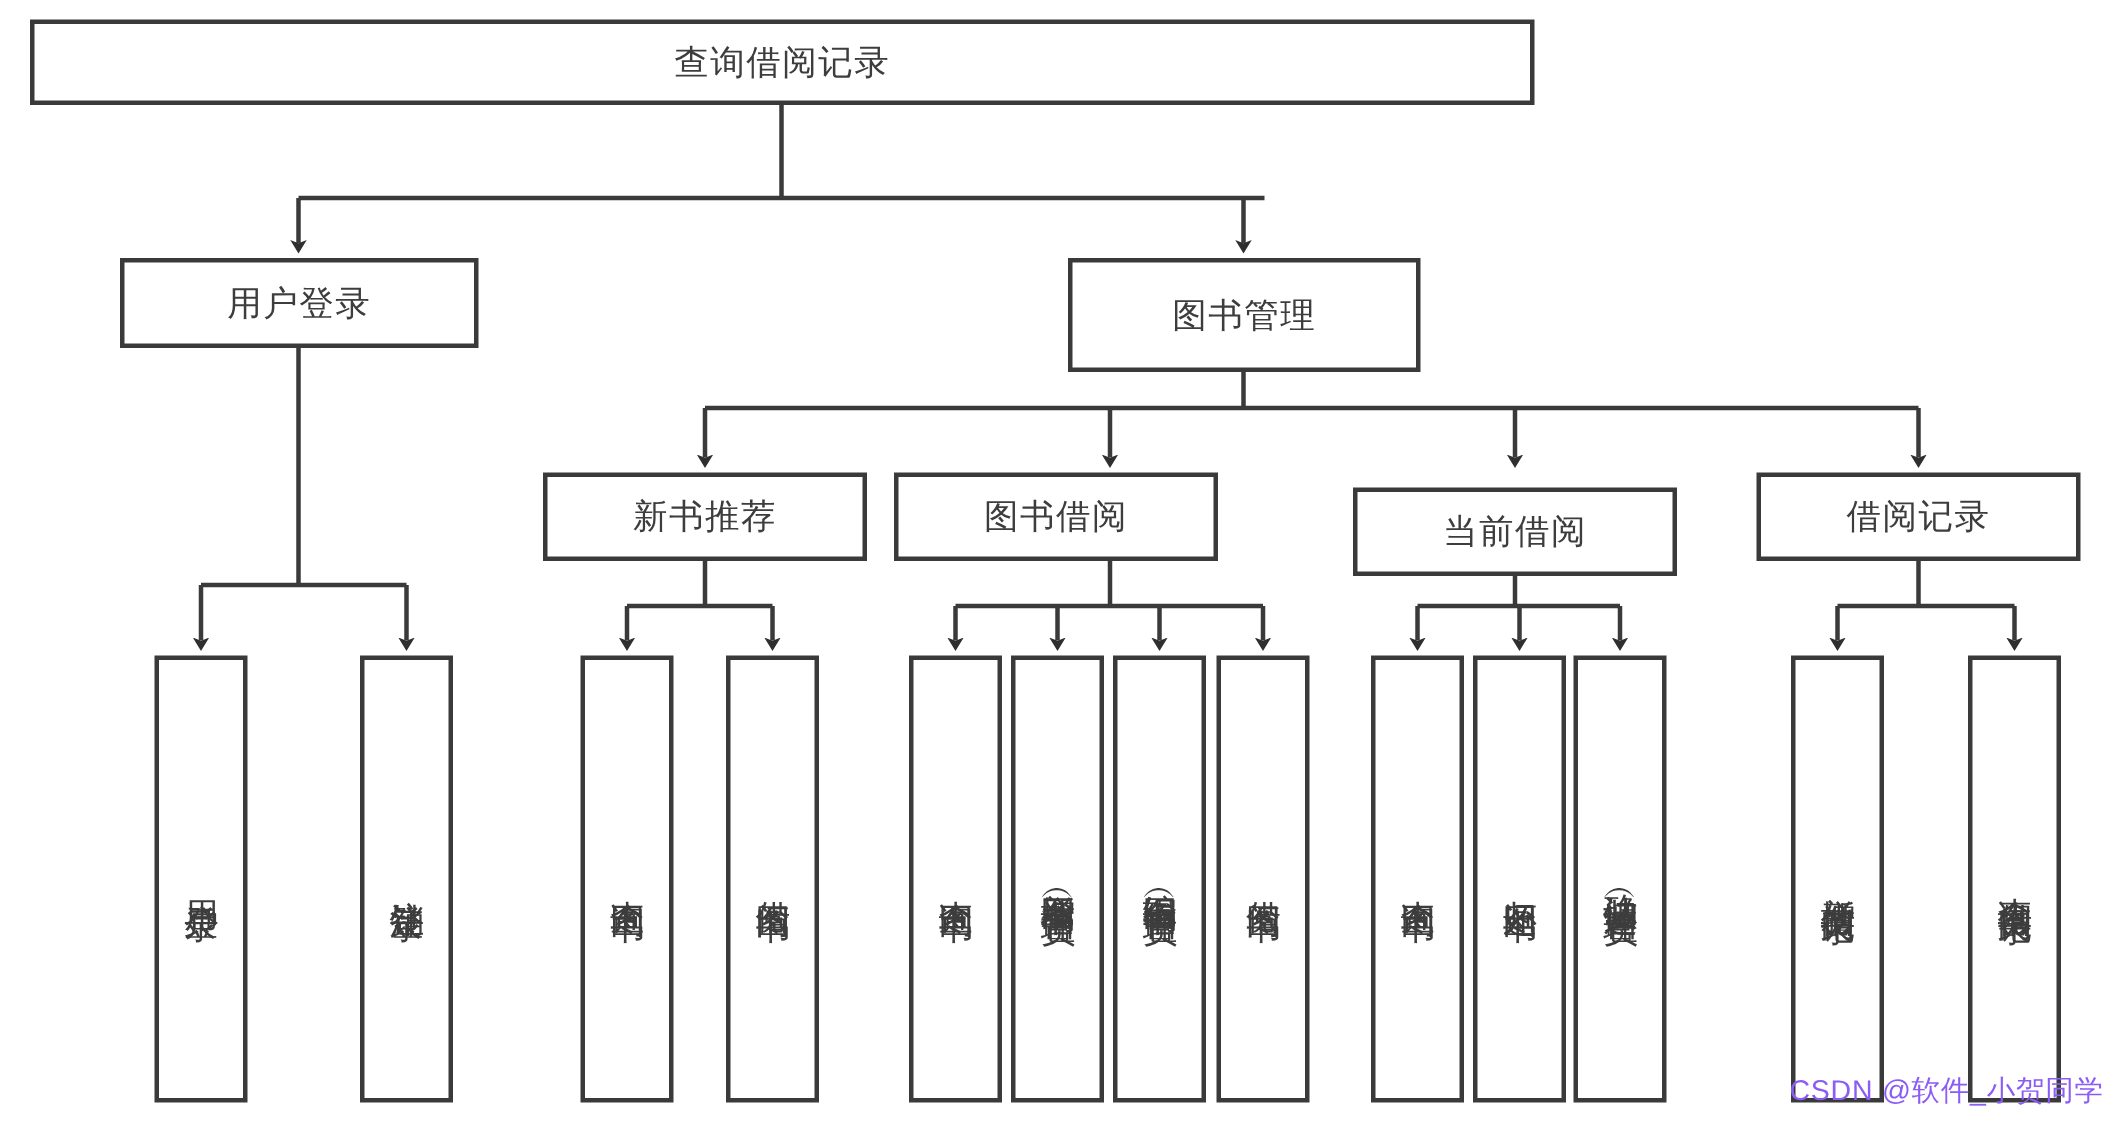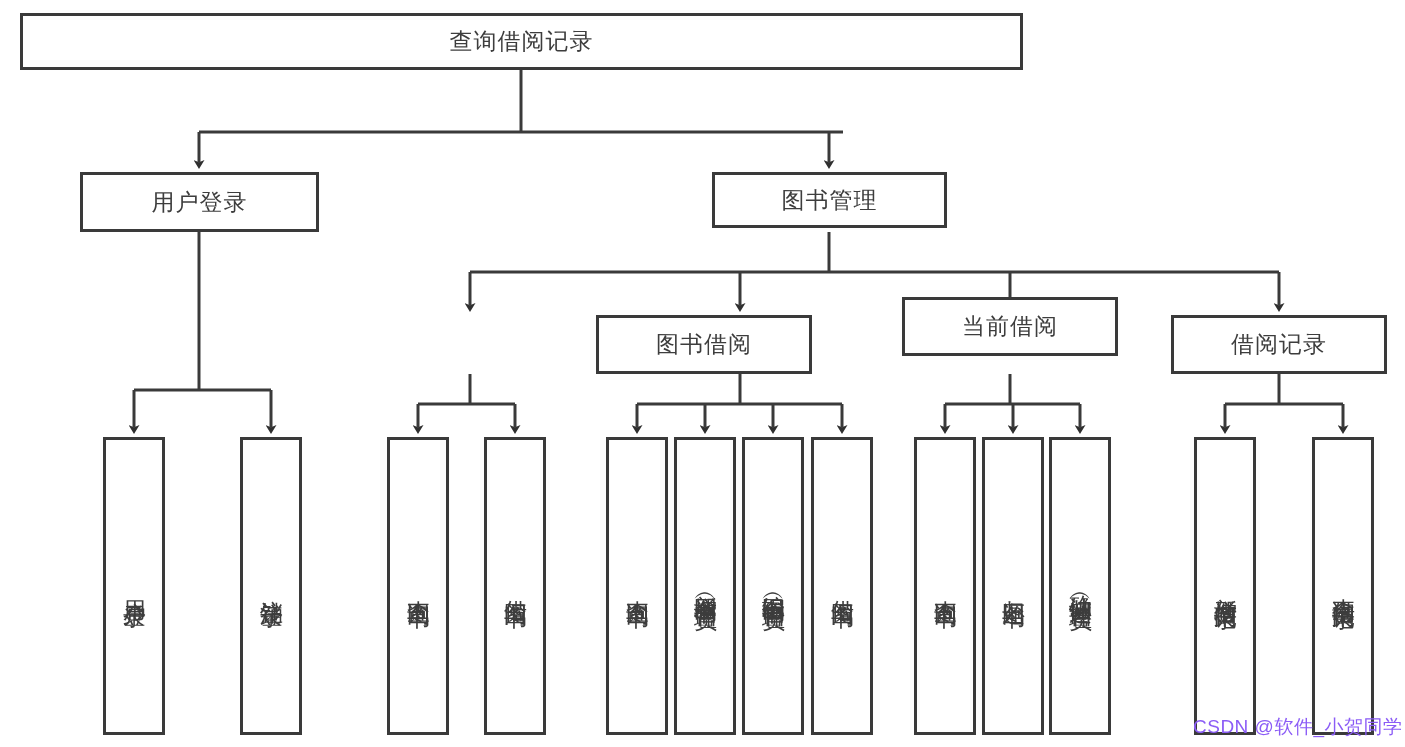--- a/index.html
+++ b/index.html
@@ -119,28 +119,31 @@
     </g>
   </svg>
 
   <div class="node h" id="root-node" style="left:20px; top:13px; width:1003px; height:57px;">
     <span class="lbl">查询借阅记录</span>
   </div>
 
   <div class="node h" style="left:80px; top:172px; width:239px; height:60px;">
     <span class="lbl">用户登录</span>
   </div>
-  <div class="node h" style="left:712px; top:172px; width:235px; height:56px;">
+  <div class="node h" style="left:712px; top:172px; width:235px; height:76px;">
     <span class="lbl">图书管理</span>
   </div>
 
+  <div class="node h" style="left:362px; top:315px; width:216px; height:59px;">
+    <span class="lbl">新书推荐</span>
+  </div>
   <div class="node h" style="left:596px; top:315px; width:216px; height:59px;">
     <span class="lbl">图书借阅</span>
   </div>
-  <div class="node h" style="left:902px; top:297px; width:216px; height:59px;">
+  <div class="node h" style="left:902px; top:325px; width:216px; height:59px;">
     <span class="lbl">当前借阅</span>
   </div>
   <div class="node h" style="left:1171px; top:315px; width:216px; height:59px;">
     <span class="lbl">借阅记录</span>
   </div>
 
   <div class="node v" style="left:103px; top:437px; width:62px; height:298px;">
     <span class="lbl">用户登录</span>
   </div>
   <div class="node v" style="left:240px; top:437px; width:62px; height:298px;">

